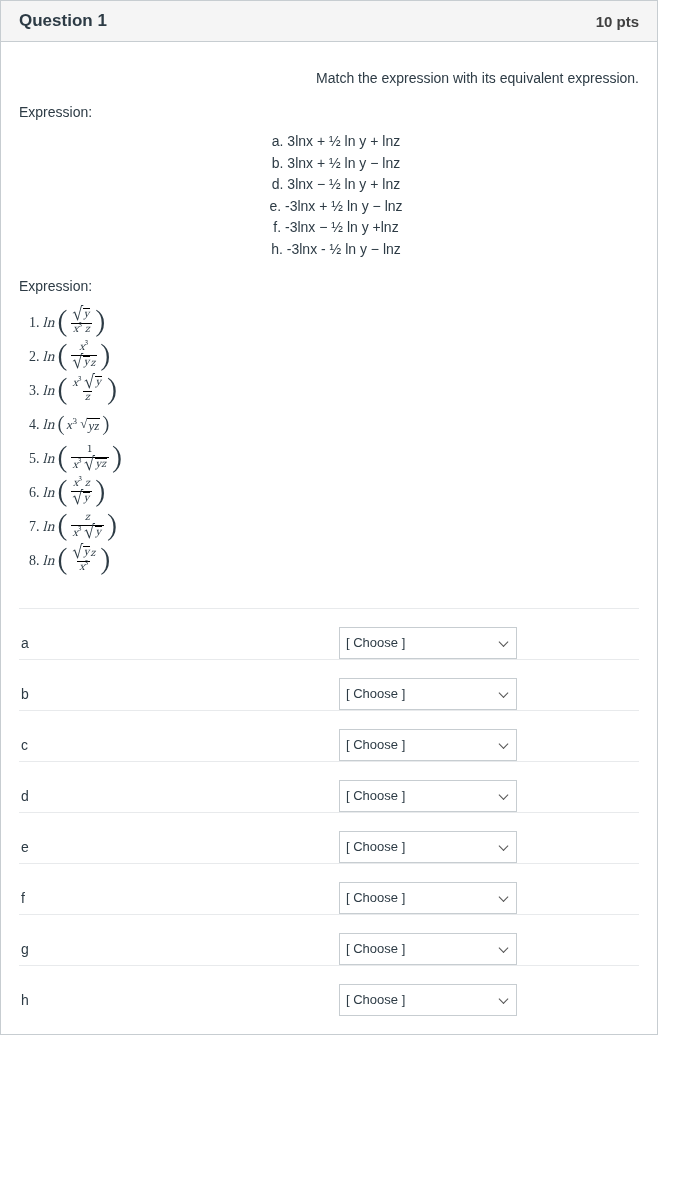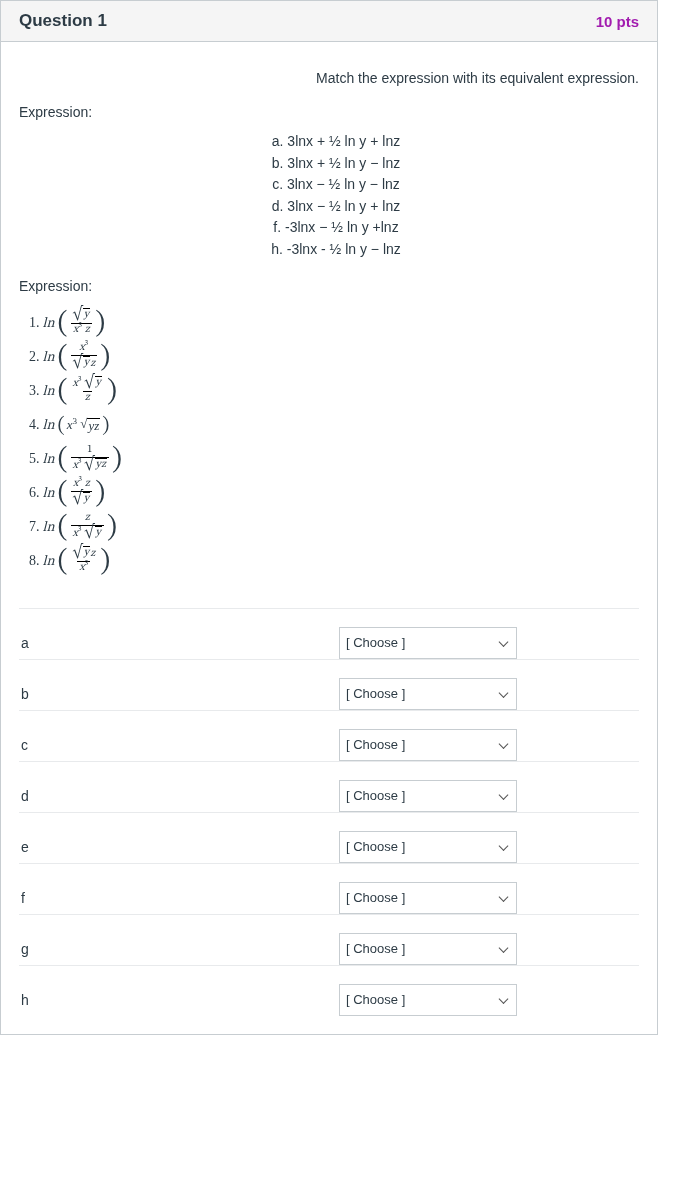--- a/index.html
+++ b/index.html
@@ -25,21 +25,21 @@
     align-items: center;
   }
   .question-title {
     font-weight: 700;
     font-size: 17px;
     color: #2d3b45;
   }
   .question-pts {
     font-weight: 700;
     font-size: 15px;
-    color: #a21caf;
+    color: #404040;
   }
   .question-body {
     padding: 28px 18px 18px 18px;
   }
   .instr { margin: 0 0 18px 0; text-align: right; }
   .label-line { margin: 0 0 12px 0; }
   .expr-list {
     list-style: none;
     padding: 0 0 0 14px;
     margin: 0 0 18px 0;
@@ -144,22 +144,22 @@
 
   <div class="question-body">
 
     <p class="instr">Match the expression with its equivalent expression.</p>
 
     <p class="label-line">Expression:</p>
 
     <ul class="expr-list">
       <li>a. 3lnx + ½ ln y + lnz</li>
       <li>b. 3lnx + ½ ln y − lnz</li>
-      <li>c. 3lnx − ½ ln y − lnz</li>
       <li>d. 3lnx − ½ ln y + lnz</li>
+      <li>e. -3lnx + ½ ln y − lnz</li>
       <li>f. -3lnx − ½ ln y +lnz</li>
       <li>h. -3lnx - ½ ln y − lnz</li>
     </ul>
 
     <p class="label-line">Expression:</p>
 
     <ul class="num-list">
 
       <li>
         <span class="num-idx">1.</span>

